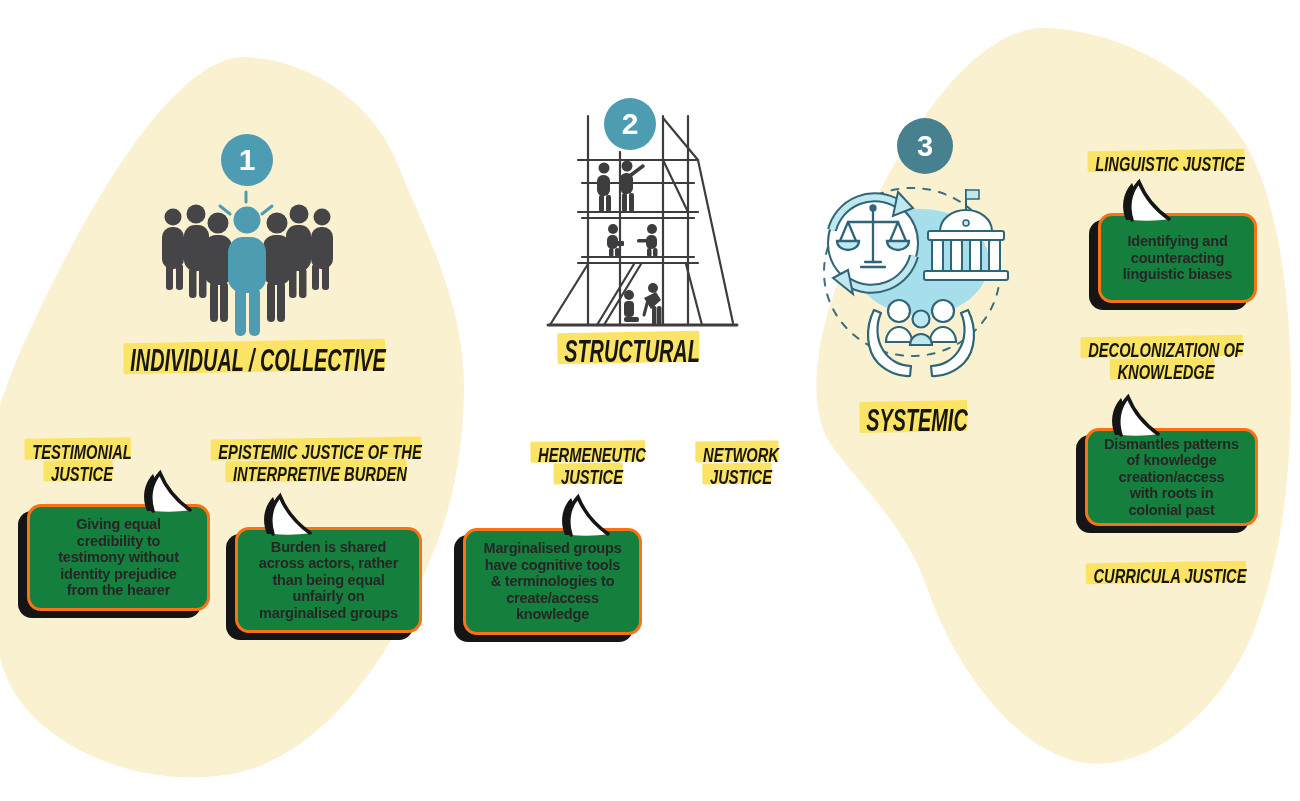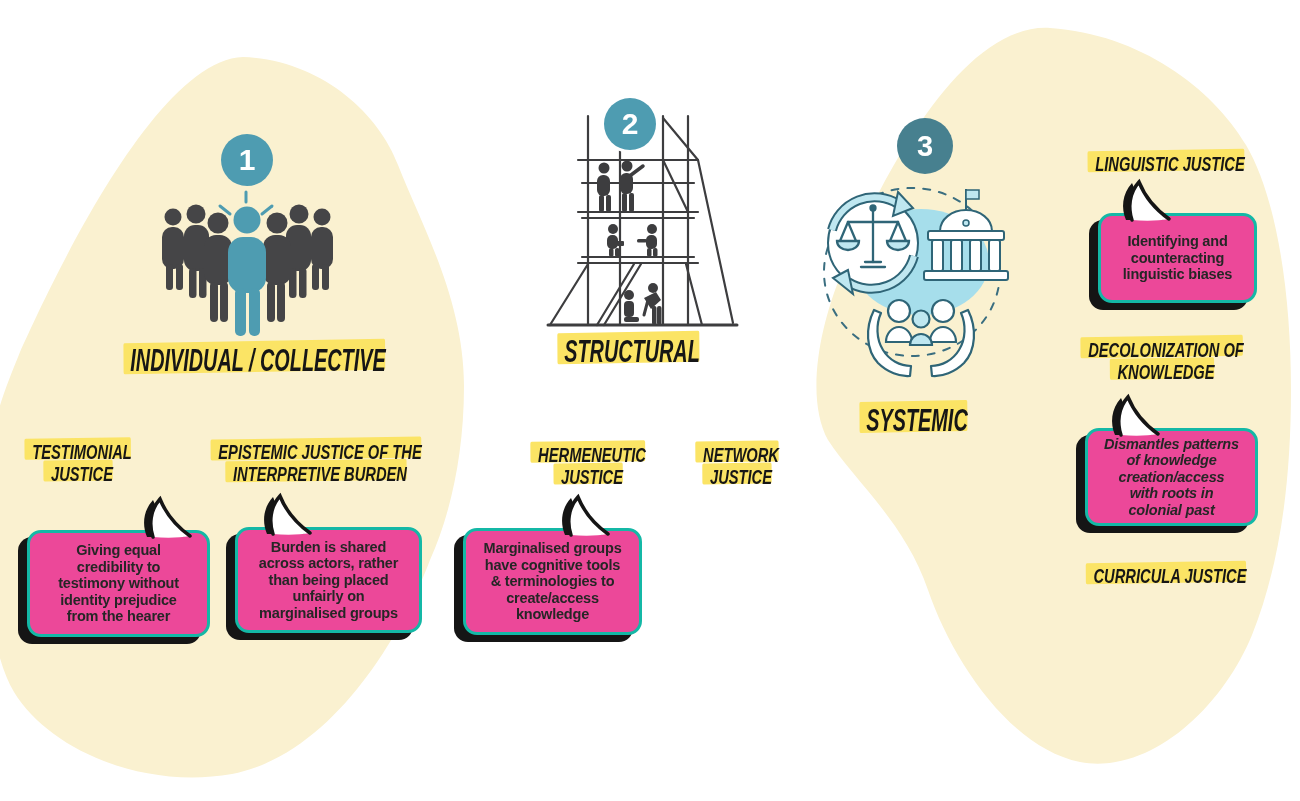--- a/index.html
+++ b/index.html
@@ -24,21 +24,21 @@
   }
   .title{font-size:32px;line-height:1;transform:translateX(-50%) scaleX(0.62);letter-spacing:0px;}
   .jheading{font-size:21px;line-height:22px;transform:translateX(-50%) scaleX(0.70);}
   .hl{position:relative;z-index:0;padding:0 2px;display:inline-block;}
   .hl::before{
     content:"";position:absolute;z-index:-1;left:-6px;right:0px;top:-1px;bottom:2px;
     background:#FBE465;transform:translate(-3px,-2px) rotate(-0.6deg);border-radius:2px;
   }
   
   .bubble{
-    position:absolute;background:#ec4899;border:3px solid #14b8a6;border-radius:14px;
+    position:absolute;background:#15803d;border:3px solid #f97316;border-radius:14px;
     box-shadow:-9px 7px 0 0 #151515;box-sizing:border-box;z-index:2;
     display:flex;align-items:center;justify-content:center;text-align:center;
     padding:6px 7px;
   }
   .bubble-text{
     font-size:14.5px;line-height:16.5px;font-weight:bold;color:#262626;
     white-space:pre-line;letter-spacing:-0.2px;
   }
   .tail{position:absolute;top:-36px;left:14%;width:52px;height:40px;overflow:visible;}
   .tail-right{left:64%;}
@@ -105,21 +105,21 @@
   </svg>
 
   <div class="title" style="left:258px;top:344px;">
     <span class="hl">INDIVIDUAL / COLLECTIVE</span>
   </div>
 
   <div class="jheading" style="left:82px;top:441px;">
     <div><span class="hl">TESTIMONIAL</span></div>
     <div><span class="hl">JUSTICE</span></div>
   </div>
-  <div class="bubble" style="left:27px;top:530px;width:183px;height:107px;text-align:center;">
+  <div class="bubble" style="left:27px;top:504px;width:183px;height:107px;text-align:center;">
     <svg class="tail tail-right" viewBox="0 0 52 40">
       <path d="M4,40 C-1,28 0,14 10,3 C16,18 26,30 42,40 Z" fill="#151515"></path>
       <path d="M10,40 C6,28 7,13 17,2 C23,17 33,29 47,39 C36,41 22,41 10,40 Z" fill="#fff"></path>
       <path d="M10,40 C6,28 7,13 17,2 C23,17 33,29 47,39" fill="none" stroke="#151515" stroke-width="3.5" stroke-linecap="round"></path>
     </svg>
     <div class="bubble-text">Giving equal
 credibility to
 testimony without
 identity prejudice
 from the hearer</div>
@@ -130,21 +130,21 @@
     <div><span class="hl">INTERPRETIVE BURDEN</span></div>
   </div>
   <div class="bubble" style="left:235px;top:527px;width:187px;height:106px;">
     <svg class="tail" viewBox="0 0 52 40">
       <path d="M4,40 C-1,28 0,14 10,3 C16,18 26,30 42,40 Z" fill="#151515"></path>
       <path d="M10,40 C6,28 7,13 17,2 C23,17 33,29 47,39 C36,41 22,41 10,40 Z" fill="#fff"></path>
       <path d="M10,40 C6,28 7,13 17,2 C23,17 33,29 47,39" fill="none" stroke="#151515" stroke-width="3.5" stroke-linecap="round"></path>
     </svg>
     <div class="bubble-text">Burden is shared
 across actors, rather
-than being placed
+than being equal
 unfairly on
 marginalised groups</div>
   </div>
 
   <div class="badge badge-2" style="left:604px;top:98px;">
     <span>2</span>
   </div>
 
   <svg class="icon-svg" style="left:540px;top:108px;" width="205" height="224" viewBox="0 0 205 224">
     <g stroke="#3d3d3f" stroke-width="2.2" fill="none" stroke-linecap="round">
@@ -292,21 +292,21 @@
     </svg>
     <div class="bubble-text">Identifying and
 counteracting
 linguistic biases</div>
   </div>
 
   <div class="jheading" style="left:1166px;top:339px;">
     <div><span class="hl">DECOLONIZATION OF</span></div>
     <div><span class="hl">KNOWLEDGE</span></div>
   </div>
-  <div class="bubble" style="left:1085px;top:428px;width:173px;height:98px;font-style:italic;">
+  <div class="bubble" style="left:1085px;top:428px;width:173px;height:98px;">
     <svg class="tail" viewBox="0 0 52 40">
       <path d="M4,40 C-1,28 0,14 10,3 C16,18 26,30 42,40 Z" fill="#151515"></path>
       <path d="M10,40 C6,28 7,13 17,2 C23,17 33,29 47,39 C36,41 22,41 10,40 Z" fill="#fff"></path>
       <path d="M10,40 C6,28 7,13 17,2 C23,17 33,29 47,39" fill="none" stroke="#151515" stroke-width="3.5" stroke-linecap="round"></path>
     </svg>
     <div class="bubble-text">Dismantles patterns
 of knowledge
 creation/access
 with roots in
 colonial past</div>

